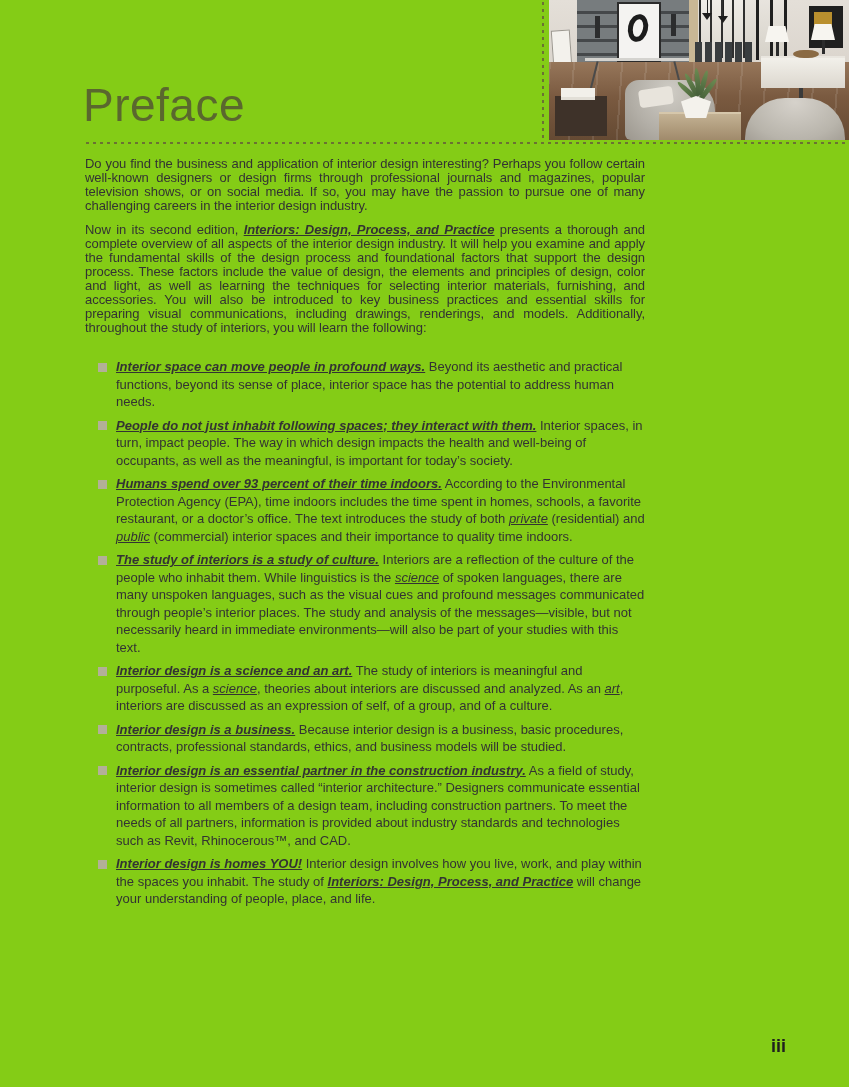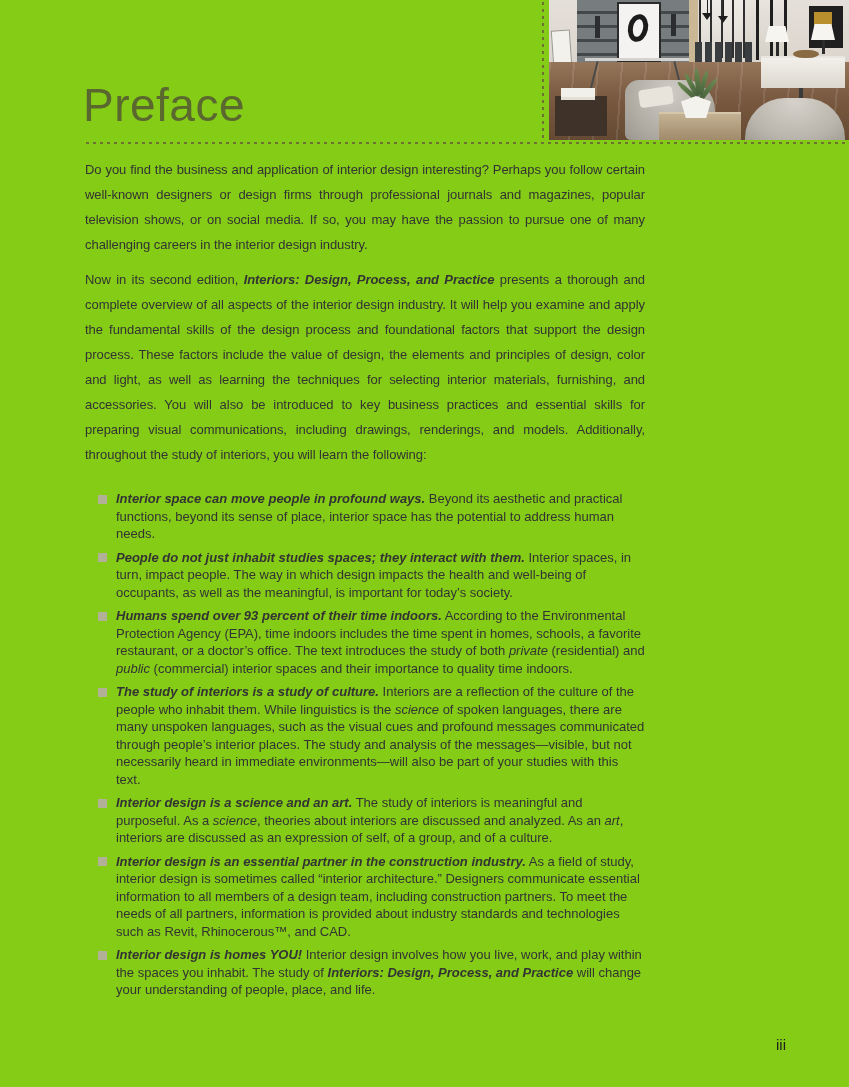--- a/index.html
+++ b/index.html
@@ -96,43 +96,43 @@
   .l2{left:146px;top:68px;transform:rotate(-6deg);}
   .l3{left:152px;top:70px;transform:rotate(16deg);}
   .l4{left:136px;top:78px;transform:rotate(-48deg);}
   .l5{left:157px;top:76px;transform:rotate(38deg);}
   
   .content{
     position:absolute;left:85px;top:157px;width:560px;
   }
   .content p{
     margin:0 0 10px;
-    font-size:13px;line-height:25px;
+    font-size:13px;line-height:14px;
     text-align:justify;
     letter-spacing:-0.05px;
     color:var(--ink);
     hyphens:auto;-webkit-hyphens:auto;
   }
   .content ul{list-style:none;margin:23px 0 0;padding:0;}
   .content li{
     position:relative;
     margin:0 0 6px;padding-left:31px;
     font-size:13px;line-height:17.5px;
     color:var(--ink);
   }
   .sq{
     position:absolute;left:13px;top:4.5px;width:9px;height:9px;
     background:var(--bullet-tan);
   }
   .b{font-weight:bold;}
-  .i{font-style:italic;}
+  .i{font-style:italic;text-decoration:underline;}
   
   .folio{
     position:absolute;top:1036px;right:63px;
-    font-size:15px;font-weight:normal;color:#1f1f1f;text-align:center;
+    font-size:18px;font-weight:bold;color:#1f1f1f;text-align:center;
   }
 </style>
 </head>
 <body>
 
 <div class="page">
 
   <h1 class="title">Preface</h1>
 
   <div class="rule-v"></div>
@@ -184,24 +184,25 @@
     <div class="ph-planter"></div>
   </div>
 
   <div class="content">
     <div id="paragraphs">
         <p><span>Do you find the business and application of interior design interesting? Perhaps you follow certain well-known designers or design firms through professional journals and magazines, popular television shows, or on social media. If so, you may have the passion to pursue one of many challenging careers in the interior design industry.</span></p>
         <p><span>Now in its second edition, </span><span class="b i">Interiors: Design, Process, and Practice</span><span> presents a thorough and complete overview of all aspects of the interior design industry. It will help you examine and apply the fundamental skills of the design process and foundational factors that support the design process. These factors include the value of design, the elements and principles of design, color and light, as well as learning the techniques for selecting interior materials, furnishing, and accessories. You will also be introduced to key business practices and essential skills for preparing visual communications, including drawings, renderings, and models. Additionally, throughout the study of interiors, you will learn the following:</span></p>
       </div>
     <ul id="bullets">
         <li><span class="sq"></span><span class="b i">Interior space can move people in profound ways.</span><span> Beyond its aesthetic and practical functions, beyond its sense of place, interior space has the potential to address human needs.</span></li>
-        <li><span class="sq"></span><span class="b i">People do not just inhabit studies spaces; they interact with them.</span><span> Interior spaces, in turn, impact people. The way in which design impacts the health and well-being of occupants, as well as the meaningful, is important for today’s society.</span></li>
+        <li><span class="sq"></span><span class="b i">People do not just inhabit following spaces; they interact with them.</span><span> Interior spaces, in turn, impact people. The way in which design impacts the health and well-being of occupants, as well as the meaningful, is important for today’s society.</span></li>
         <li><span class="sq"></span><span class="b i">Humans spend over 93 percent of their time indoors.</span><span> According to the Environmental Protection Agency (EPA), time indoors includes the time spent in homes, schools, a favorite restaurant, or a doctor’s office. The text introduces the study of both </span><span class="i">private</span><span> (residential) and </span><span class="i">public</span><span> (commercial) interior spaces and their importance to quality time indoors.</span></li>
         <li><span class="sq"></span><span class="b i">The study of interiors is a study of culture.</span><span> Interiors are a reflection of the culture of the people who inhabit them. While linguistics is the </span><span class="i">science</span><span> of spoken languages, there are many unspoken languages, such as the visual cues and profound messages communicated through people’s interior places. The study and analysis of the messages—visible, but not necessarily heard in immediate environments—will also be part of your studies with this text.</span></li>
         <li><span class="sq"></span><span class="b i">Interior design is a science and an art.</span><span> The study of interiors is meaningful and purposeful. As a </span><span class="i">science</span><span>, theories about interiors are discussed and analyzed. As an </span><span class="i">art</span><span>, interiors are discussed as an expression of self, of a group, and of a culture.</span></li>
+        <li><span class="sq"></span><span class="b i">Interior design is a business.</span><span> Because interior design is a business, basic procedures, contracts, professional standards, ethics, and business models will be studied.</span></li>
         <li><span class="sq"></span><span class="b i">Interior design is an essential partner in the construction industry.</span><span> As a field of study, interior design is sometimes called “interior architecture.” Designers communicate essential information to all members of a design team, including construction partners. To meet the needs of all partners, information is provided about industry standards and technologies such as Revit, Rhinocerous™, and CAD.</span></li>
         <li><span class="sq"></span><span class="b i">Interior design is homes YOU!</span><span> Interior design involves how you live, work, and play within the spaces you inhabit. The study of </span><span class="b i">Interiors: Design, Process, and Practice</span><span> will change your understanding of people, place, and life.</span></li>
       </ul>
   </div>
 
   <div class="folio">iii</div>
 
 </div>
 
 </body></html>

